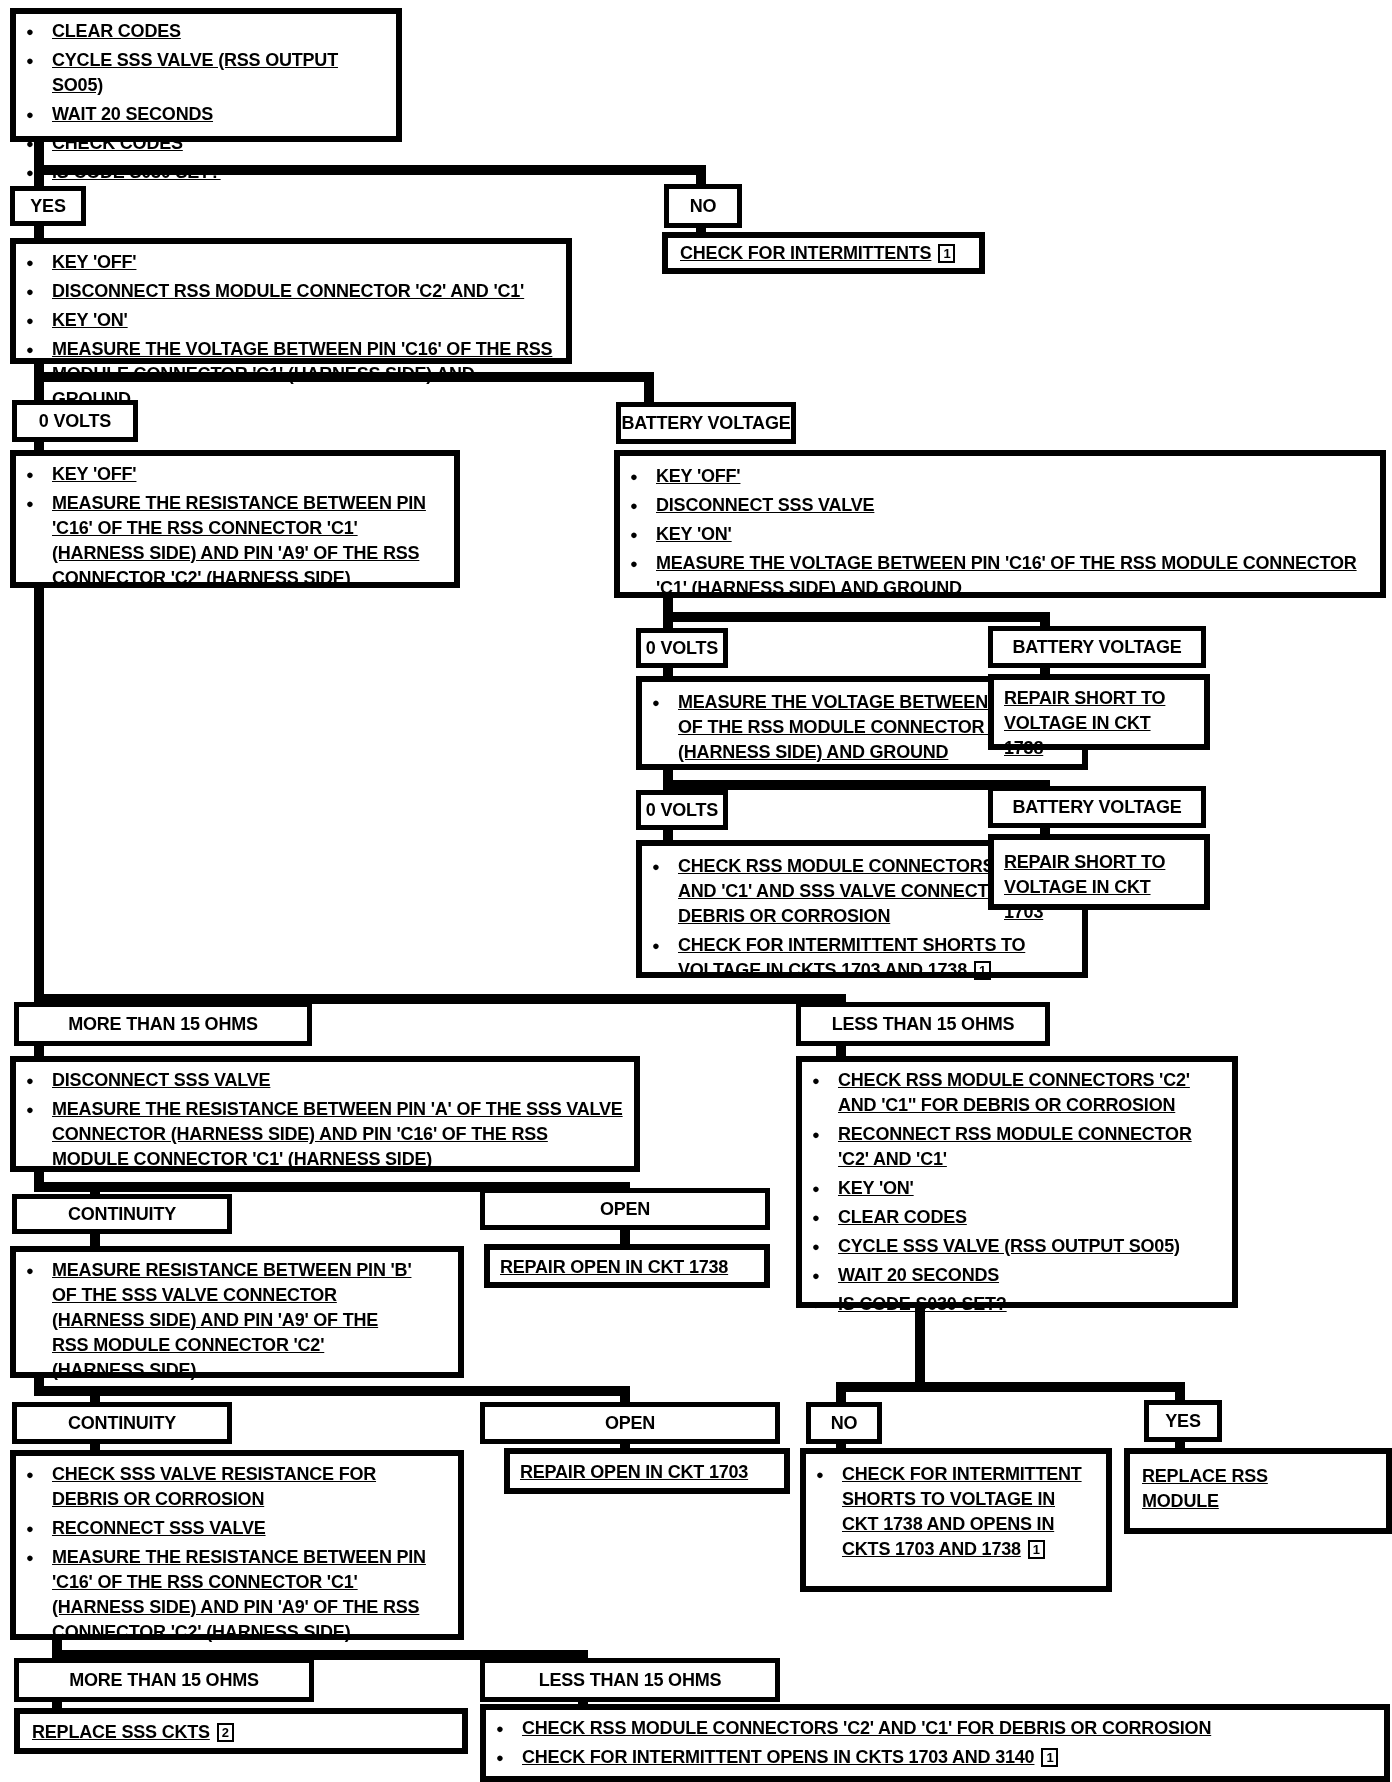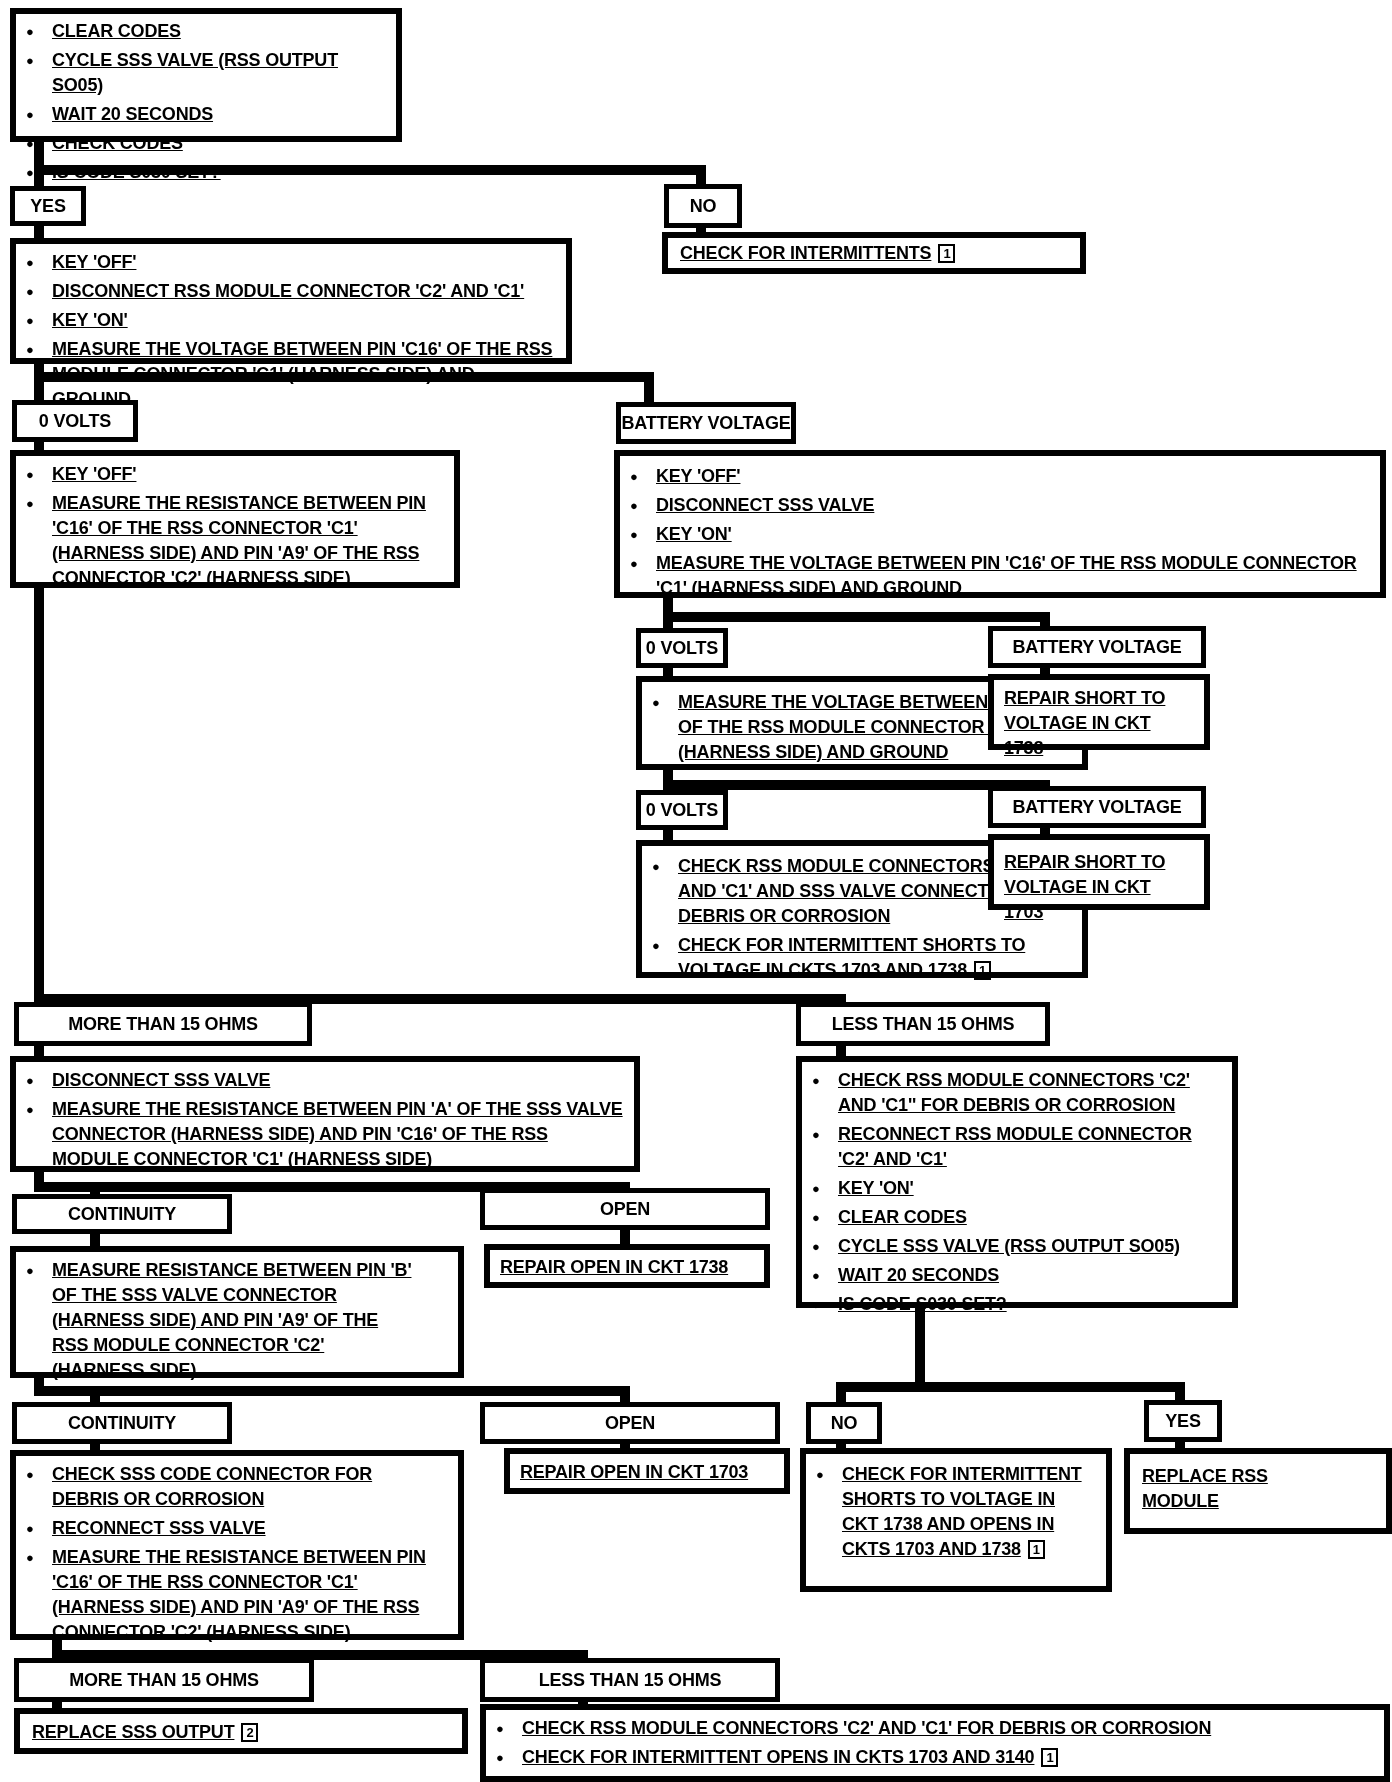--- a/index.html
+++ b/index.html
@@ -92,21 +92,21 @@
       </div>
     <div class="item">
         <span class="dot">●</span>
         <span class="txt"><span>IS CODE S030 SET?</span></span>
       </div>
   </div>
 
   <div class="label" style="left:10px;top:186px;width:76px;height:40px;">YES</div>
   <div class="label" style="left:664px;top:184px;width:78px;height:44px;">NO</div>
 
-  <div class="box action" style="left:662px;top:232px;width:424px;height:42px;padding:3px 12px;">
+  <div class="box action" style="left:662px;top:232px;width:323px;height:42px;padding:3px 12px;">
     <span class="txt"><span>CHECK FOR INTERMITTENTS</span><span class="fn">1</span></span>
   </div>
 
   <div class="box" style="left:10px;top:238px;width:562px;height:126px;padding-top:6px;">
     <div class="item">
         <span class="dot">●</span>
         <span class="txt"><span>KEY 'OFF'</span></span>
       </div>
     <div class="item">
         <span class="dot">●</span>
@@ -247,21 +247,21 @@
   </div>
 
   <div class="label" style="left:12px;top:1402px;width:220px;height:42px;">CONTINUITY</div>
   <div class="label" style="left:480px;top:1402px;width:300px;height:42px;">OPEN</div>
   <div class="label" style="left:806px;top:1402px;width:76px;height:42px;">NO</div>
   <div class="label" style="left:1144px;top:1400px;width:78px;height:42px;">YES</div>
 
   <div class="box" style="left:10px;top:1450px;width:454px;height:190px;padding-top:6px;padding-right:30px;">
     <div class="item">
         <span class="dot">●</span>
-        <span class="txt"><span>CHECK SSS CODE CONNECTOR FOR DEBRIS OR CORROSION</span></span>
+        <span class="txt"><span>CHECK SSS VALVE RESISTANCE FOR DEBRIS OR CORROSION</span></span>
       </div>
     <div class="item">
         <span class="dot">●</span>
         <span class="txt"><span>RECONNECT SSS VALVE</span></span>
       </div>
     <div class="item">
         <span class="dot">●</span>
         <span class="txt"><span>MEASURE THE RESISTANCE BETWEEN PIN 'C16' OF THE RSS CONNECTOR 'C1' (HARNESS SIDE) AND PIN 'A9' OF THE RSS CONNECTOR 'C2' (HARNESS SIDE)</span></span>
       </div>
   </div>
@@ -278,21 +278,21 @@
   </div>
 
   <div class="box action" style="left:1124px;top:1448px;width:268px;height:86px;padding:10px 80px 6px 12px;">
     <span class="txt"><span>REPLACE RSS MODULE</span></span>
   </div>
 
   <div class="label" style="left:14px;top:1658px;width:300px;height:44px;">MORE THAN 15 OHMS</div>
   <div class="label" style="left:480px;top:1658px;width:300px;height:44px;">LESS THAN 15 OHMS</div>
 
   <div class="box action" style="left:14px;top:1708px;width:454px;height:46px;padding:6px 12px;">
-    <span class="txt"><span>REPLACE SSS OUTPUT</span><span class="fn">2</span></span>
+    <span class="txt"><span>REPLACE SSS CKTS</span><span class="fn">2</span></span>
   </div>
 
   <div class="box" style="left:480px;top:1704px;width:910px;height:78px;padding-top:6px;">
     <div class="item">
         <span class="dot">●</span>
         <span class="txt"><span>CHECK RSS MODULE CONNECTORS 'C2' AND 'C1' FOR DEBRIS OR CORROSION</span></span>
       </div>
     <div class="item">
         <span class="dot">●</span>
         <span class="txt"><span>CHECK FOR INTERMITTENT OPENS IN CKTS 1703 AND 3140</span><span class="fn">1</span></span>

